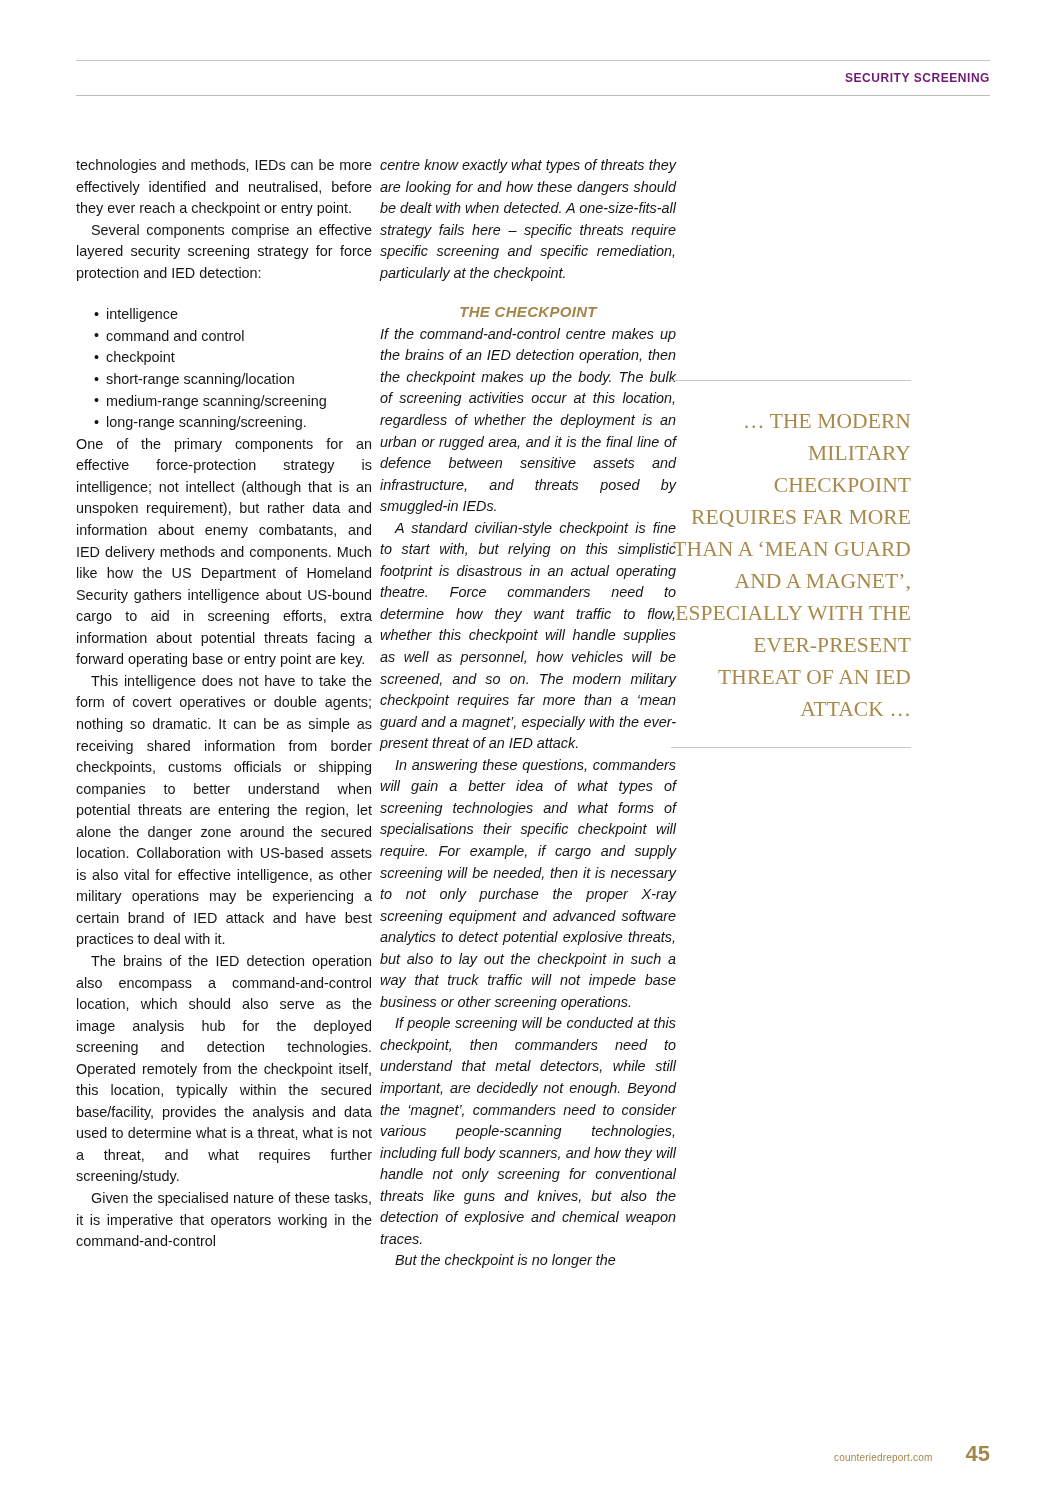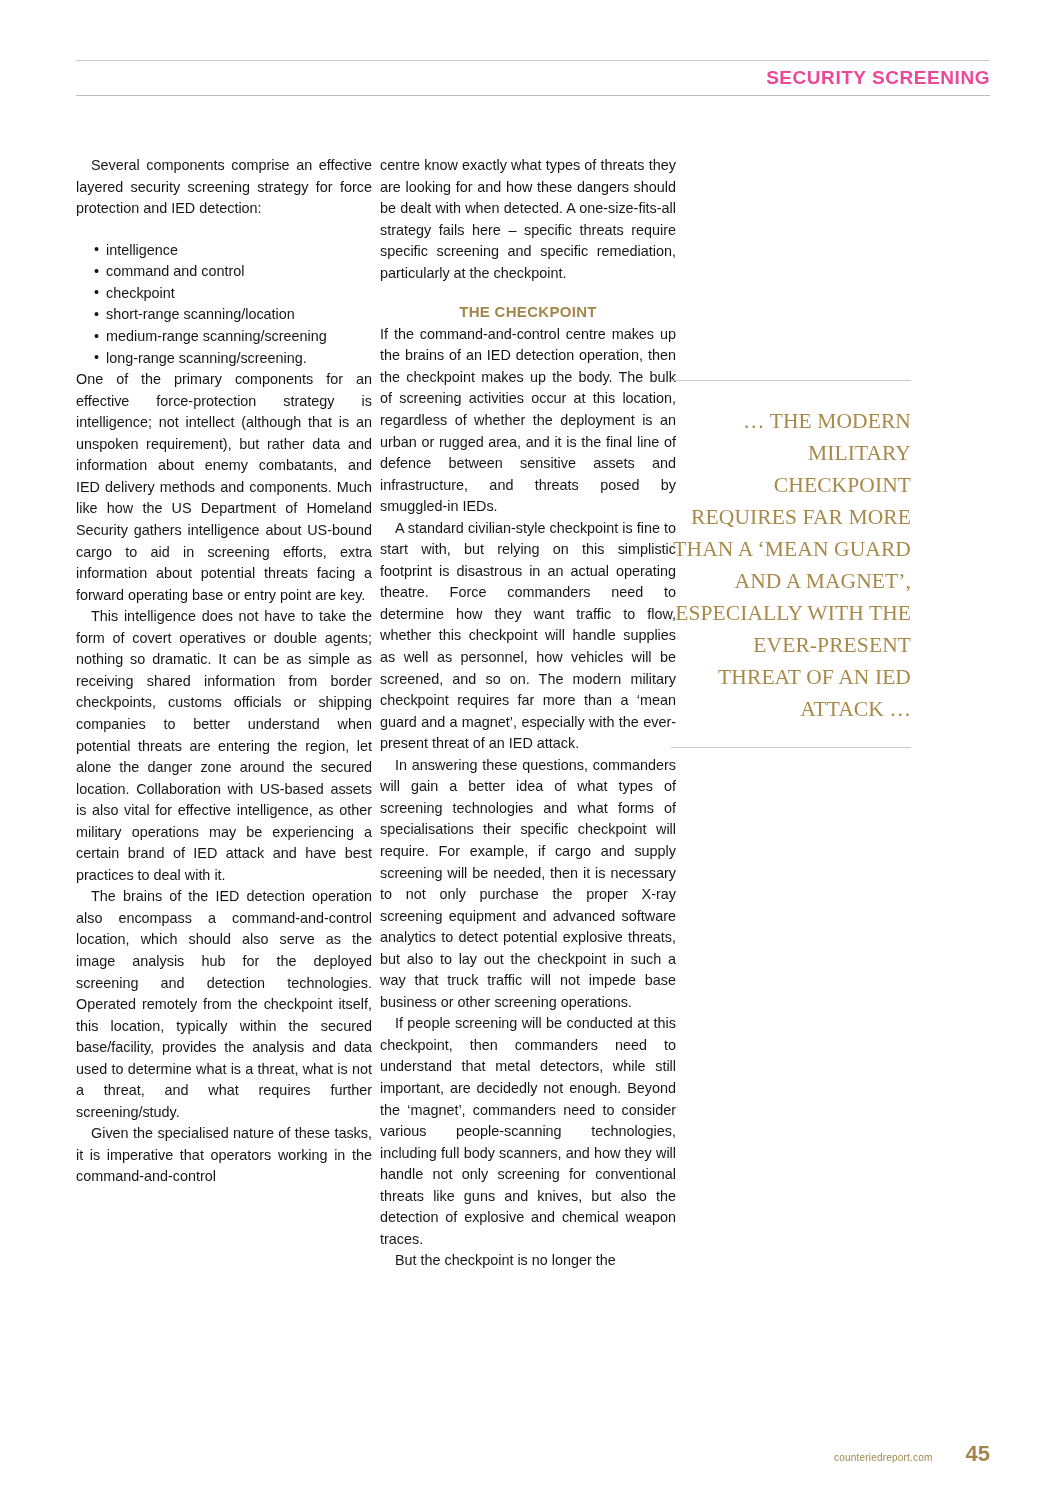--- a/index.html
+++ b/index.html
@@ -36,39 +36,39 @@
   .header .rule.bottom {
     background: #bdbdb8;
   }
   .header .header-band {
     height: 34px;
     display: flex;
     align-items: center;
     justify-content: flex-end;
   }
   .header-title {
-    font-size: 19px;
+    font-size: 12px;
     font-weight: bold;
     letter-spacing: 0.55px;
-    color: #ec4899;
+    color: #701a75;
     text-transform: uppercase;
   }
 
   
   .col {
     position: absolute;
     top: 155px;
     width: 296px;
     font-size: 14.4px;
     line-height: 21.55px;
     text-align: justify;
     color: #161616;
   }
   .col-left  { left: 76px; }
-  .col-right { left: 380px; }
+  .col-right { left: 380px; font-style: italic; }
 
   .col p {
     margin: 0;
     text-indent: 0;
   }
   .col p.indent {
     text-indent: 15px;
   }
 
   .section-head {
@@ -153,20 +153,21 @@
 
   <div class="header">
     <div class="rule"></div>
     <div class="header-band">
       <div class="header-title">SECURITY SCREENING</div>
     </div>
     <div class="rule bottom"></div>
   </div>
 
   <div class="col col-left">
+    <p>technologies and methods, IEDs can be more effectively identified and neutralised, before they ever reach a checkpoint or entry point.</p>
     <p class="indent">Several components comprise an effective layered security screening strategy for force protection and IED detection:</p>
 
     <ul class="bullets">
       <li>intelligence</li>
       <li>command and control</li>
       <li>checkpoint</li>
       <li>short-range scanning/location</li>
       <li>medium-range scanning/screening</li>
       <li>long-range scanning/screening.</li>
     </ul>

